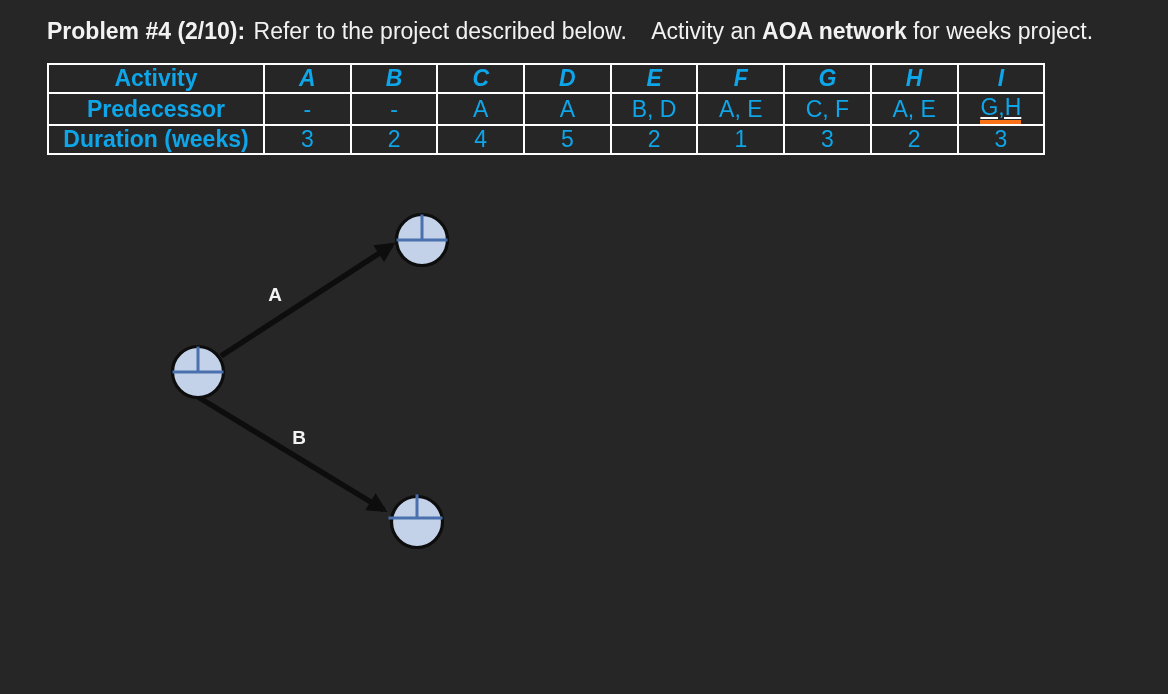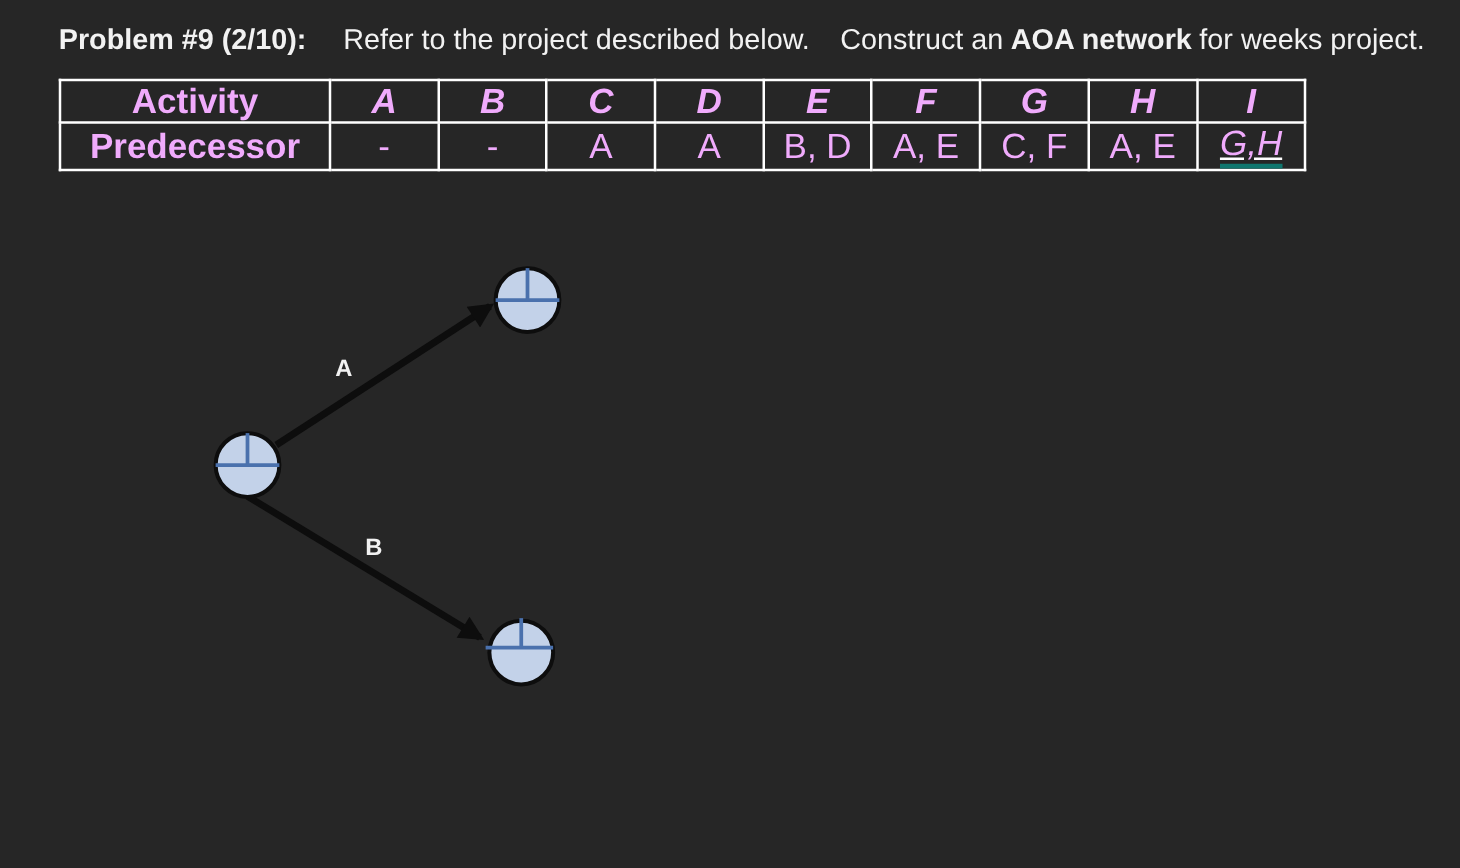--- a/index.html
+++ b/index.html
@@ -15,54 +15,53 @@
 
   
   .title {
     position: absolute;
     left: 47px; top: 18px;
     font-size: 23px;
     white-space: nowrap;
     color: #f2f2f2;
   }
   .b { font-weight: bold; }
-  .seg-1 { margin-left: 23px; }
+  .seg-1 { margin-left: 2px; }
   .seg-2 { margin-left: 18px; }
   .emph {
     font-weight: bold;
     text-underline-offset: 3px;
     margin: 0 6px;
   }
 
   
   table.activity-table {
     position: absolute;
     left: 47px; top: 63px;
     width: 996px;
     border-collapse: collapse;
     table-layout: fixed;
-    font-size: 28px;
-    color: #f0abfc;
+    font-size: 23px;
+    color: #0ea5e9;
   }
   table.activity-table td {
     border: 2px solid #ffffff;
     text-align: center;
     vertical-align: middle;
     height: 26px;
     padding: 0;
     overflow: hidden;
   }
   td.rowhead { font-weight: bold; }
   td.act { font-weight: bold; font-style: italic; }
   .gh-outer {
     display: inline-block;
-    border-bottom: 4px solid #0f766e;
+    border-bottom: 4px solid #f97316;
     padding-bottom: 0px;
     line-height: 1.1;
-    font-style: italic;
   }
   .gh-inner {
     text-decoration: underline;
     text-decoration-color: #ffffff;
     text-underline-offset: 2px;
   }
 
   
   svg.diagram {
     position: absolute;
@@ -75,23 +74,23 @@
     font-weight: bold;
     fill: #f2f2f2;
   }
 </style>
 </head>
 <body>
 
 <div class="canvas">
 
   <div class="title">
-    <span class="b">Problem #9 (2/10):</span>
+    <span class="b">Problem #4 (2/10):</span>
     <span class="seg-1">Refer to the project described below.</span>
-    <span class="seg-2">Construct an</span><span class="emph">AOA network</span><span>for weeks project.</span>
+    <span class="seg-2">Activity an</span><span class="emph">AOA network</span><span>for weeks project.</span>
   </div>
 
   <table class="activity-table">
     <colgroup>
       <col style="width:216px">
       <col span="9" style="width:86.7px">
     </colgroup>
     <tbody>
       <tr>
         <td class="rowhead">Activity</td>
@@ -111,20 +110,32 @@
         <td>-</td>
         <td>A</td>
         <td>A</td>
         <td>B, D</td>
         <td>A, E</td>
         <td>C, F</td>
         <td>A, E</td>
         <td>
           <span class="gh-outer"><span class="gh-inner">G,H</span></span>
         </td>
+      </tr>
+      <tr>
+        <td class="rowhead">Duration (weeks)</td>
+        <td>3</td>
+        <td>2</td>
+        <td>4</td>
+        <td>5</td>
+        <td>2</td>
+        <td>1</td>
+        <td>3</td>
+        <td>2</td>
+        <td>3</td>
       </tr>
     </tbody>
   </table>
 
   <svg class="diagram" viewBox="0 0 1168 694" xmlns="http://www.w3.org/2000/svg">
     <defs>
       <marker id="arrowhead" viewBox="0 0 10 10" refX="8" refY="5" markerWidth="4" markerHeight="3.6" orient="auto">
         <path d="M0,0 L10,5 L0,10 z" fill="#0d0d0d"></path>
       </marker>
     </defs>

